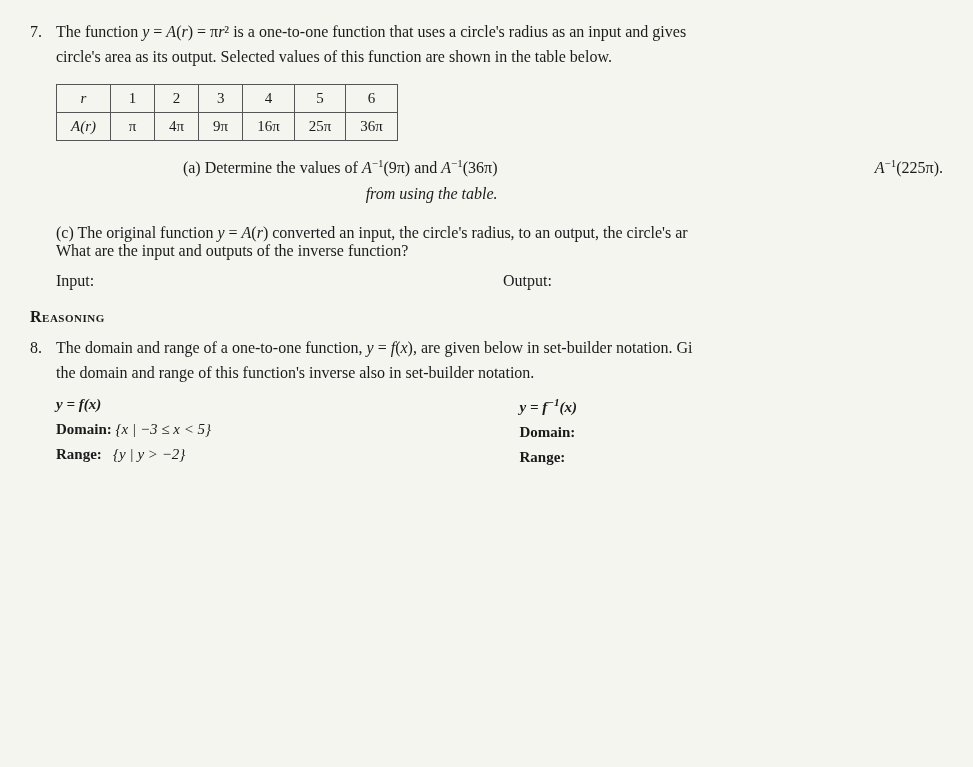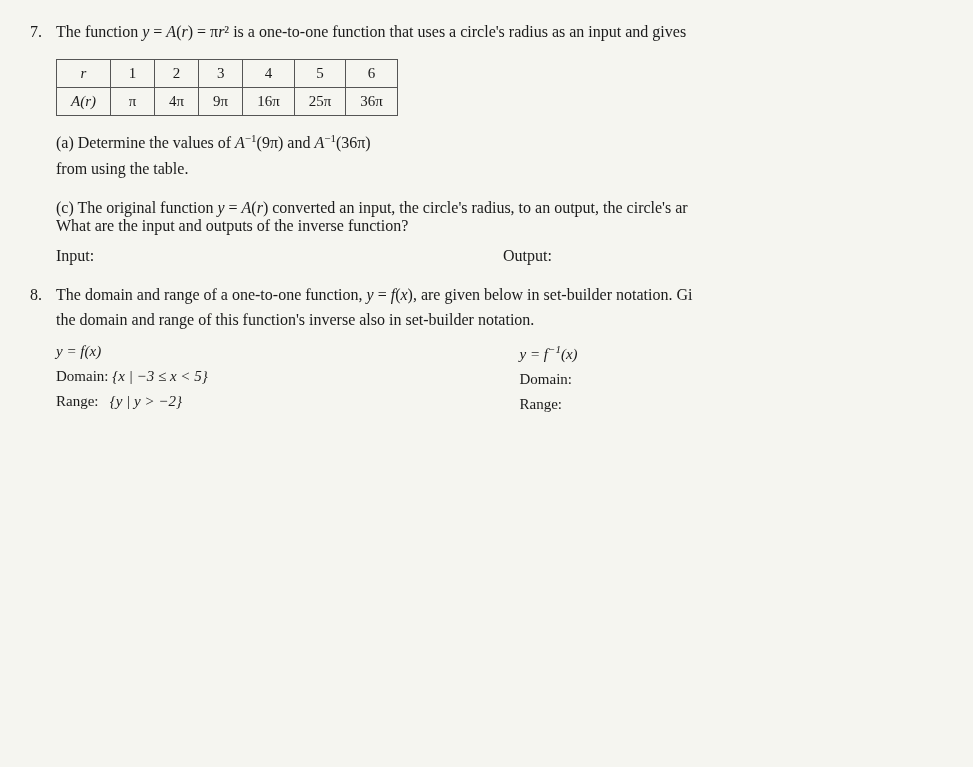--- a/index.html
+++ b/index.html
@@ -52,29 +52,31 @@
       font-size: 15px;
     }
     table.function-table td:first-child {
       font-style: italic;
       font-weight: normal;
     }
     .sub-questions {
       display: flex;
       gap: 4px;
       margin: 10px 0 10px 26px;
+      text-align: right;
     }
     .sub-q {
       flex: 1;
       line-height: 1.6;
     }
     .sub-q-text {
       line-height: 1.6;
     }
     .indent {
+      font-style: italic;
     }
     .section-label {
       font-variant: small-caps;
       font-weight: bold;
       font-size: 16px;
       margin: 18px 0 10px 0;
       letter-spacing: 0.5px;
     }
     .input-output-row {
       display: flex;
@@ -98,48 +100,50 @@
       gap: 40px;
       margin: 10px 0 10px 26px;
     }
     .func-col {
       flex: 1;
     }
     .func-line {
       margin-bottom: 8px;
       font-style: italic;
       font-size: 15px;
+      font-weight: bold;
     }
     .domain-range-line {
       margin-bottom: 8px;
       font-size: 15px;
       font-style: normal;
     }
     .domain-range-line span.label-dr {
       font-style: normal;
-      font-weight: normal;
+      font-weight: bold;
     }
     .domain-range-line span.set {
       font-style: italic;
     }
     sup {
       font-size: 11px;
       vertical-align: super;
     }
   </style>
 </head>
 <body>
 
 <div class="page">
 
   <div class="problem">
     <div class="problem-header">
       <span class="problem-number">7.</span>
       <span class="problem-text">
         <span>The function <span class="math-inline">y</span> = <span class="math-inline">A</span>(<span class="math-inline">r</span>) = π<span class="math-inline">r</span>² is a one-to-one function that uses a circle's radius as an input and gives</span><br>
+        <span>circle's area as its output. Selected values of this function are shown in the table below.</span>
       </span>
     </div>
 
     <table class="function-table">
       <tbody>
           <tr>
         <td><span class="math-inline">r</span></td>
         <td>1</td>
         <td>2</td>
         <td>3</td>
@@ -160,39 +164,43 @@
       </table>
 
     <div class="sub-questions">
       <div class="sub-q">
         <div class="sub-q-text">
           <span>(a) </span>Determine the values of <span class="math-inline">A</span><sup>−1</sup>(9π) and <span class="math-inline">A</span><sup>−1</sup>(36π)
         </div>
         <div class="indent">from using the table.</div>
       </div>
       <div class="sub-q">
+        <div><span class="math-inline">A</span><sup>−1</sup>(225π).</div>
       </div>
     </div>
 
     <div style="margin: 18px 0 6px 26px;">
       <div>
         <span>(c) </span>The original function <span class="math-inline">y</span> = <span class="math-inline">A</span>(<span class="math-inline">r</span>) converted an input, the circle's radius, to an output, the circle's ar
       </div>
       <div>What are the input and outputs of the inverse function?</div>
     </div>
     <div class="input-output-row">
       <div class="input-col">
         <span>Input:</span>
       </div>
       <div class="output-col">
         <span>Output:</span>
       </div>
     </div>
   </div>
 
+  <div class="section-label">
+    <span>Reasoning</span>
+  </div>
 
   <div class="problem">
     <div class="problem8-text">
       <span class="problem-number">8.</span>
       <span class="problem-text">
         <span>The domain and range of a one-to-one function, <span class="math-inline">y</span> = <span class="math-inline">f</span>(<span class="math-inline">x</span>), are given below in set-builder notation. Gi</span><br>
         <span>the domain and range of this function's inverse also in set-builder notation.</span>
       </span>
     </div>
 

